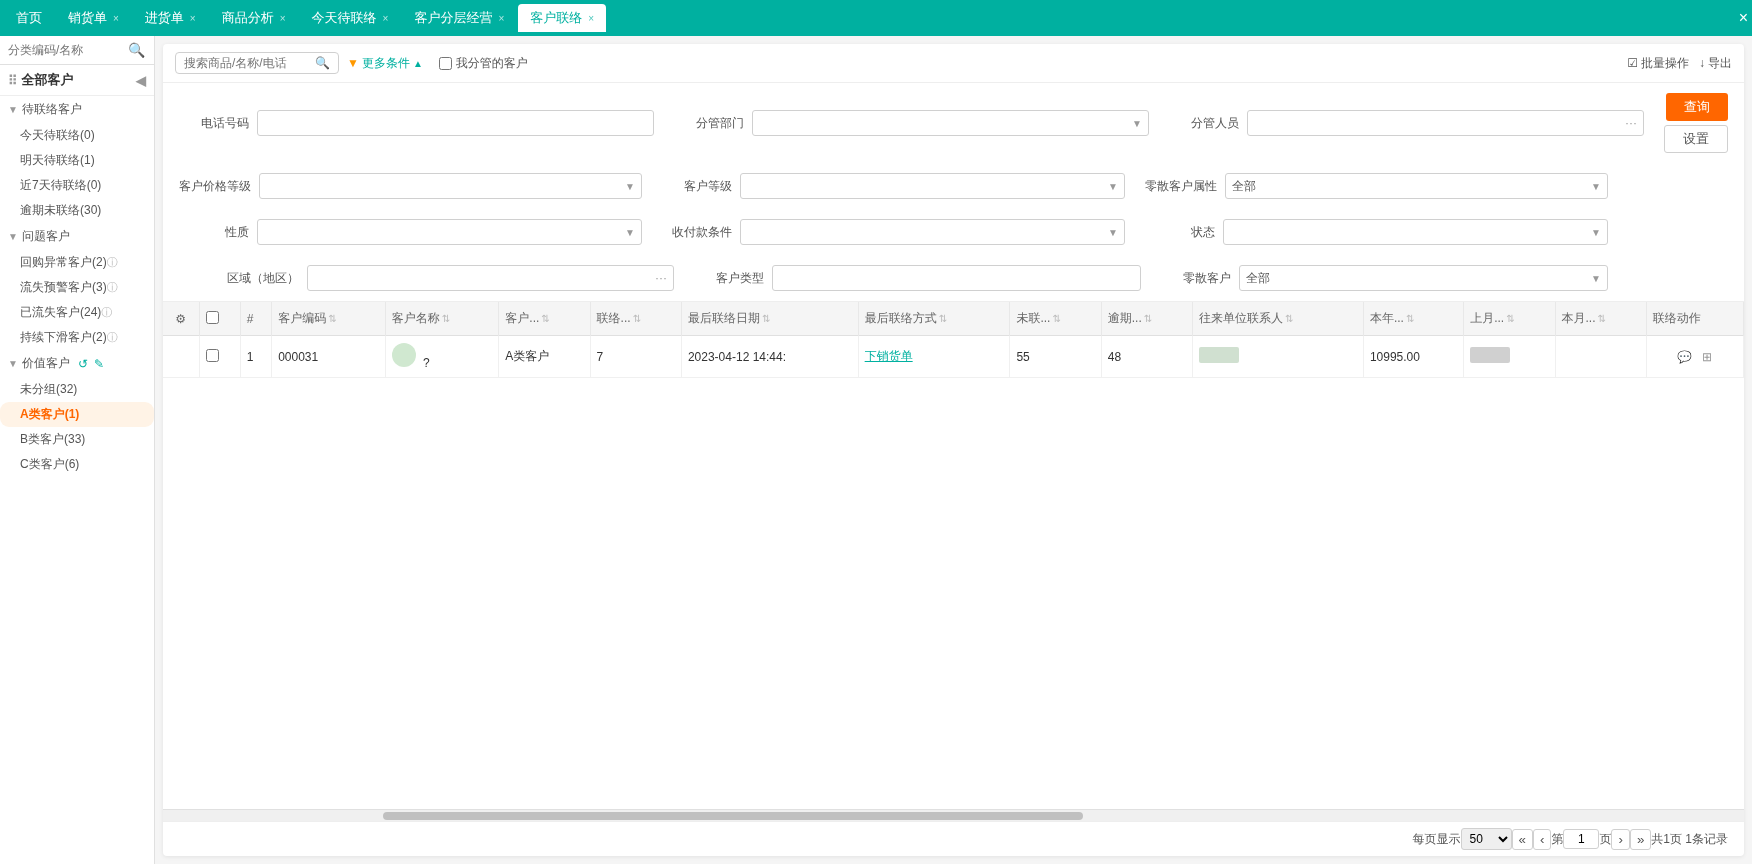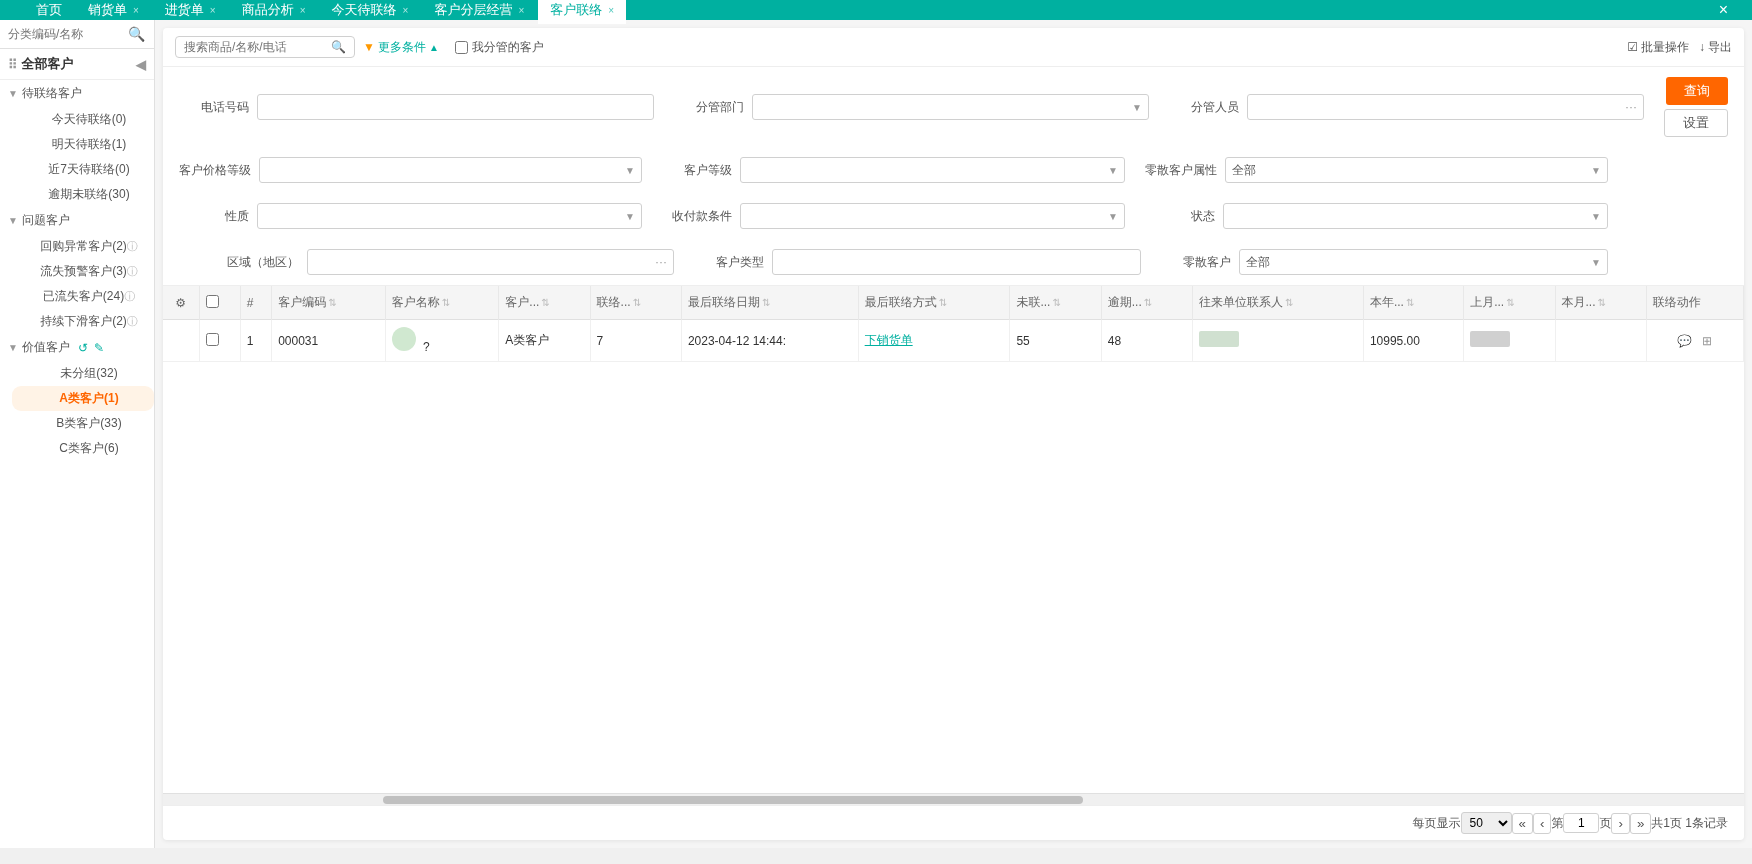--- a/index.html
+++ b/index.html
@@ -3,22 +3,22 @@
   <meta charset="utf-8">
   <style>
     * { box-sizing: border-box; margin: 0; padding: 0; }
     body { font-family: 'Microsoft YaHei', Arial, sans-serif; font-size: 12px; background: #f0f0f0; color: #333; overflow: hidden; }
 
     
     .top-nav {
       display: flex;
       align-items: center;
       background: #00b0a0;
-      height: 20px;
-      padding: 0 24px;
+      height: 36px;
+      padding: 0 4px;
       gap: 2px;
     }
     .nav-tab {
       display: flex;
       align-items: center;
       padding: 0 12px;
       height: 28px;
       border-radius: 4px 4px 0 0;
       cursor: pointer;
       color: #fff;
@@ -111,22 +111,21 @@
       font-size: 10px;
       color: #999;
     }
     .sidebar-item {
       padding: 4px 8px 4px 20px;
       font-size: 12px;
       color: #555;
       cursor: pointer;
       display: flex;
       align-items: center;
-      justify-content: center;
-      margin-left: 12px;
+      justify-content: flex-start;
     }
     .sidebar-item.active {
       background: #fff3e6;
       color: #ff6600;
       font-weight: bold;
       border-radius: 9px;
     }
     .sidebar-item .info-icon {
       color: #bbb;
       font-size: 11px;
@@ -152,21 +151,21 @@
       border-bottom: 1px solid #eee;
       gap: 8px;
     }
     .search-box {
       display: flex;
       align-items: flex-start;
       border: 1px solid #d0d0d0;
       border-radius: 4px;
       padding: 3px 8px;
       gap: 4px;
-      width: 180px;
+      width: 164px;
     }
     .search-box input {
       border: none;
       outline: none;
       font-size: 12px;
       width: 100%;
       color: #999;
     }
     .toolbar-btn {
       display: flex;

